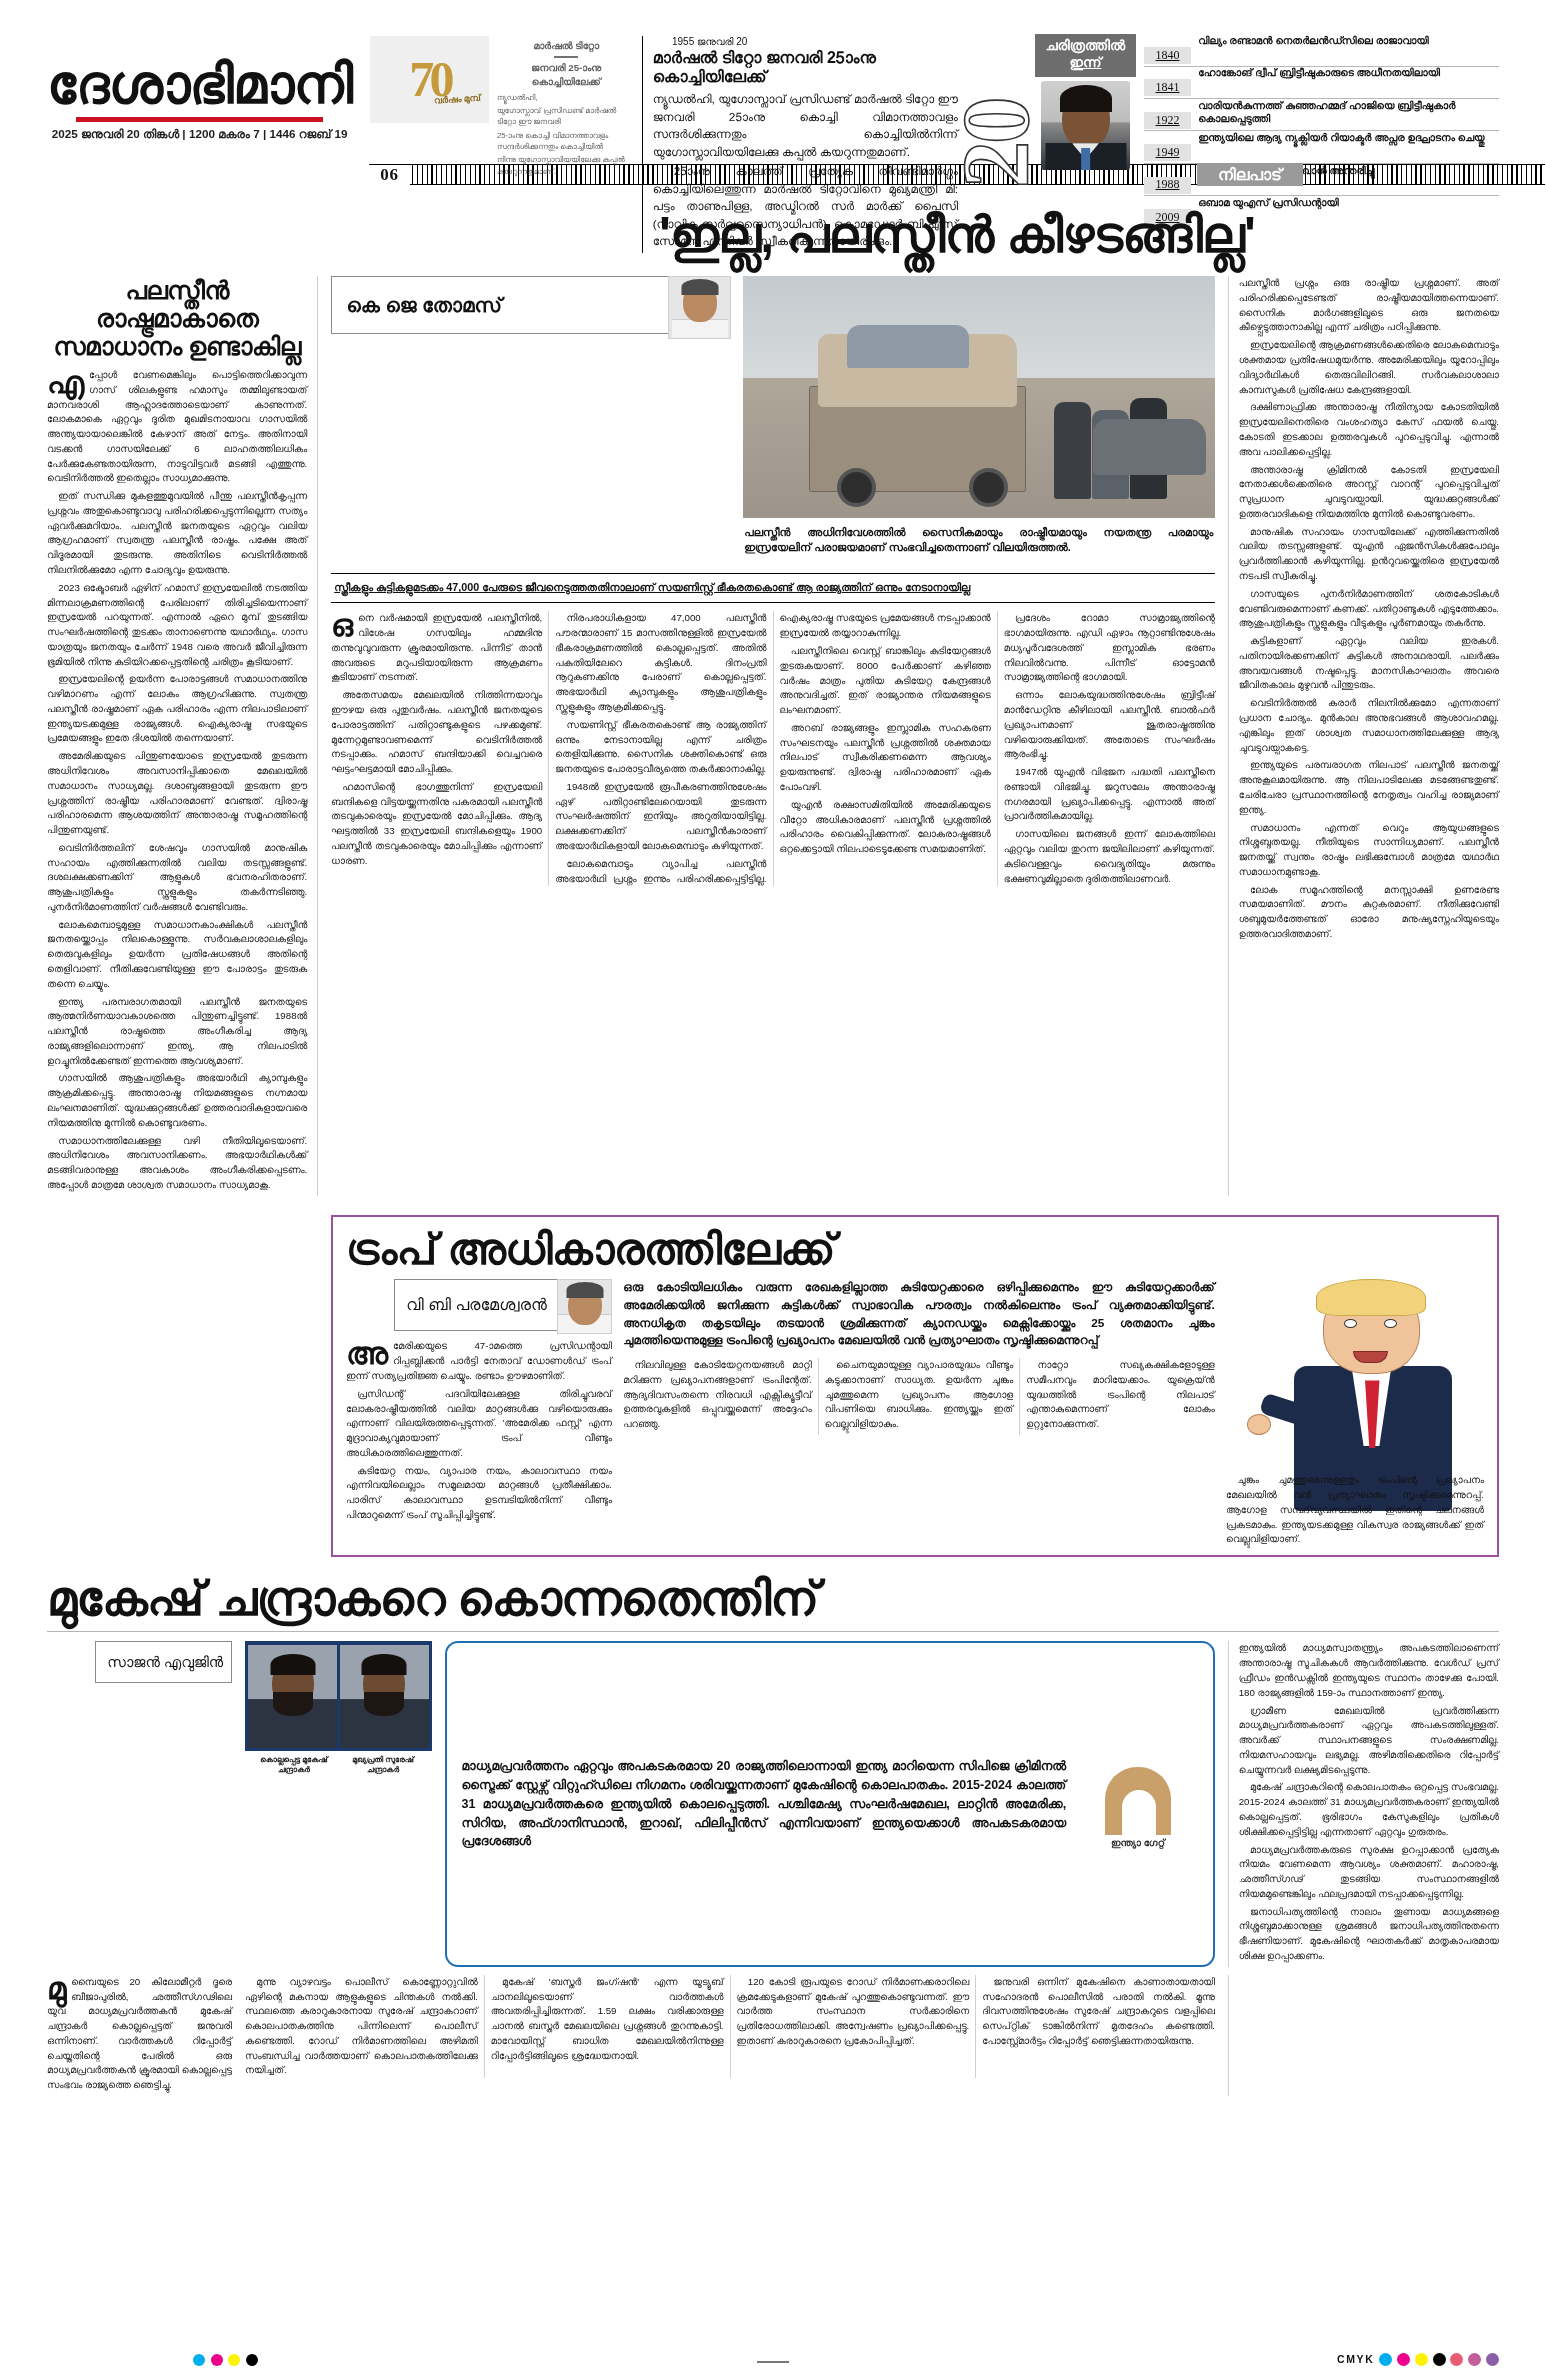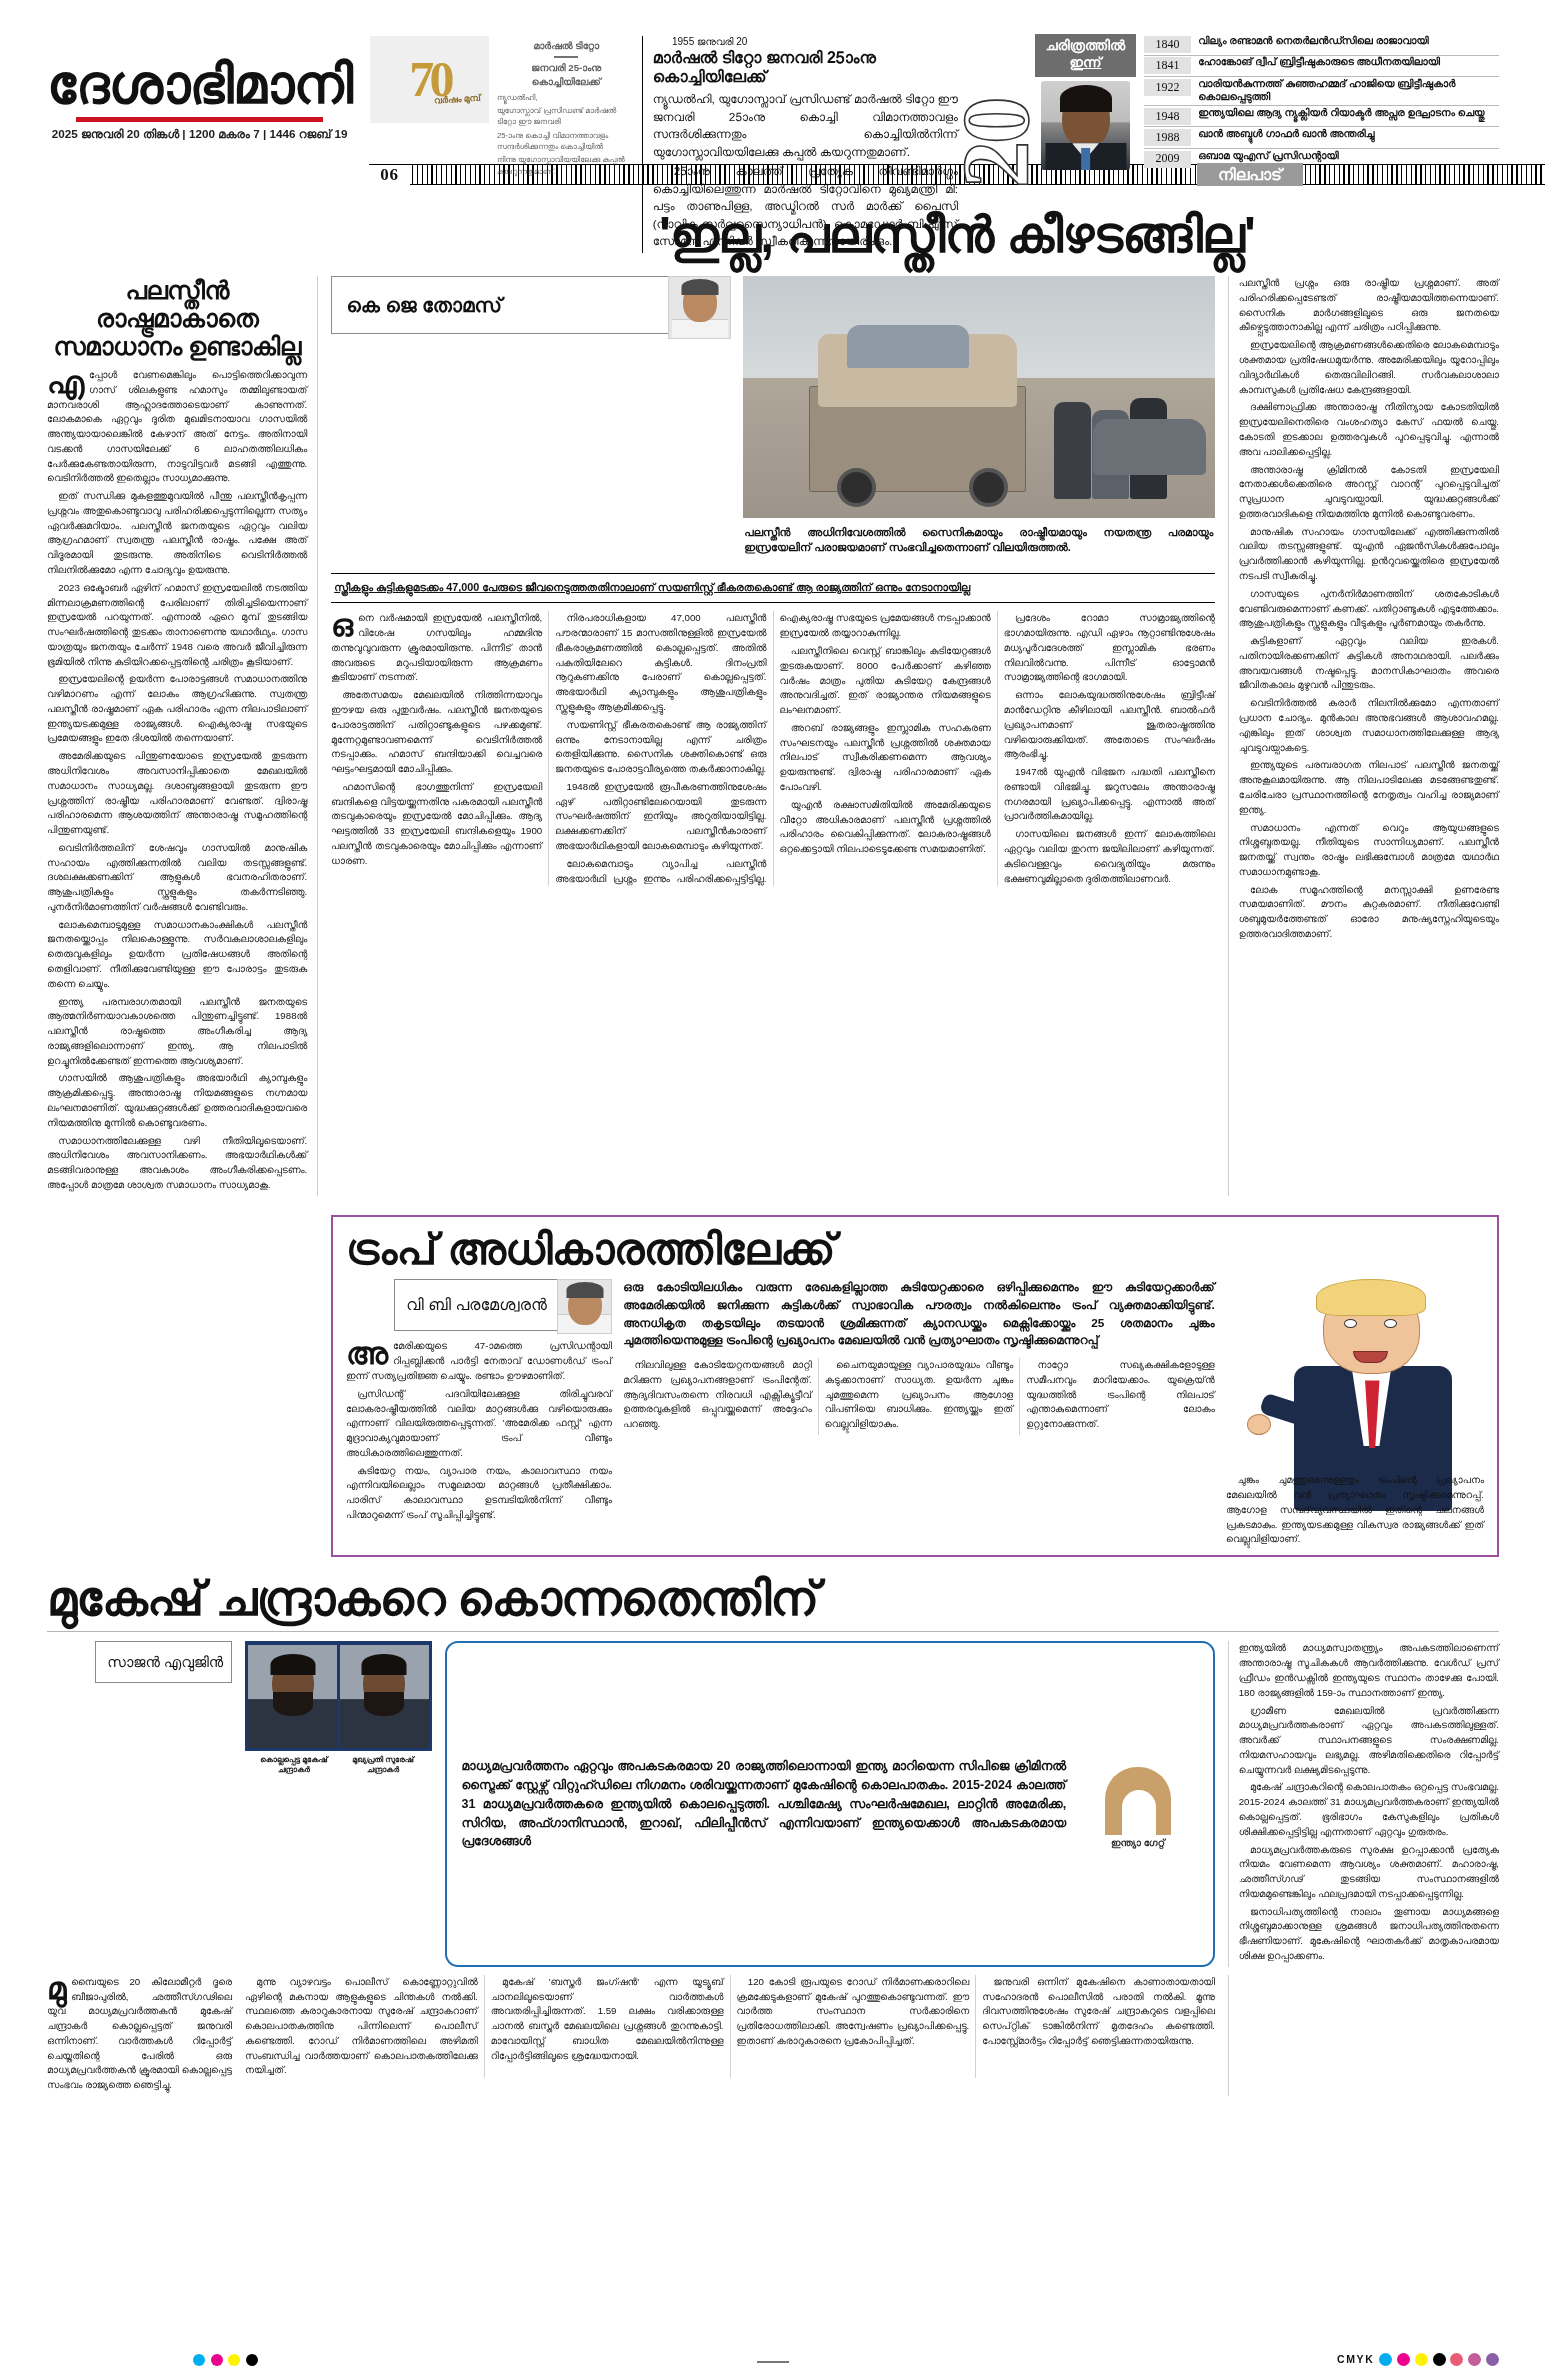--- a/index.html
+++ b/index.html
@@ -98,21 +98,22 @@
     width:27px; height:16px; background:#e8e8e8; clip-path:polygon(0 0,100% 0,50% 100%);
   }
 
   .hist-list { flex:1; padding-left:8px; }
   .hist-item { display:flex; border-bottom:1px solid #b9b9b9; padding:0.8px 0 1.6px; }
   .hist-item:last-child { border-bottom:none; }
   .hist-year {
     background:#e2e2e2; color:#111; font-size:12px;
     font-family:"Liberation Serif", serif;
     padding:0.8px 6.4px; min-width:47px; text-align:center; height:17px; flex:none;
-    margin-top:1px;
+    margin-top:12px;
+    text-decoration:underline;
   }
   .hist-text { font-size:10.3px; font-weight:bold; line-height:1.25; padding-left:7.2px; }
 
   
   .pagebar {
     height:21px; margin:3.2px 0 0 322px; display:flex; align-items:center;
     background:repeating-linear-gradient(90deg,#000 0 1.3px,#fff 1.3px 4.8px);
     border-top:0.8px solid #000; border-bottom:0.8px solid #000;
     width:1176px;
   }
@@ -359,21 +360,21 @@
         </div>
         <div class="hist-item">
           <div class="hist-year">1841</div>
           <div class="hist-text">ഹോങ്കോങ് ദ്വീപ് ബ്രിട്ടീഷുകാരുടെ അധീനതയിലായി</div>
         </div>
         <div class="hist-item">
           <div class="hist-year">1922</div>
           <div class="hist-text">വാരിയൻകുന്നത്ത് കുഞ്ഞഹമ്മദ് ഹാജിയെ ബ്രിട്ടീഷുകാർ കൊലപ്പെടുത്തി</div>
         </div>
         <div class="hist-item">
-          <div class="hist-year">1948</div>
+          <div class="hist-year">1949</div>
           <div class="hist-text">ഇന്ത്യയിലെ ആദ്യ ന്യൂക്ലിയർ റിയാക്ടർ അപ്സര ഉദ്ഘാടനം ചെയ്തു</div>
         </div>
         <div class="hist-item">
           <div class="hist-year">1988</div>
           <div class="hist-text">ഖാൻ അബ്ദുൾ ഗാഫർ ഖാൻ അന്തരിച്ചു</div>
         </div>
         <div class="hist-item">
           <div class="hist-year">2009</div>
           <div class="hist-text">ഒബാമ യുഎസ് പ്രസിഡന്റായി</div>
         </div>

